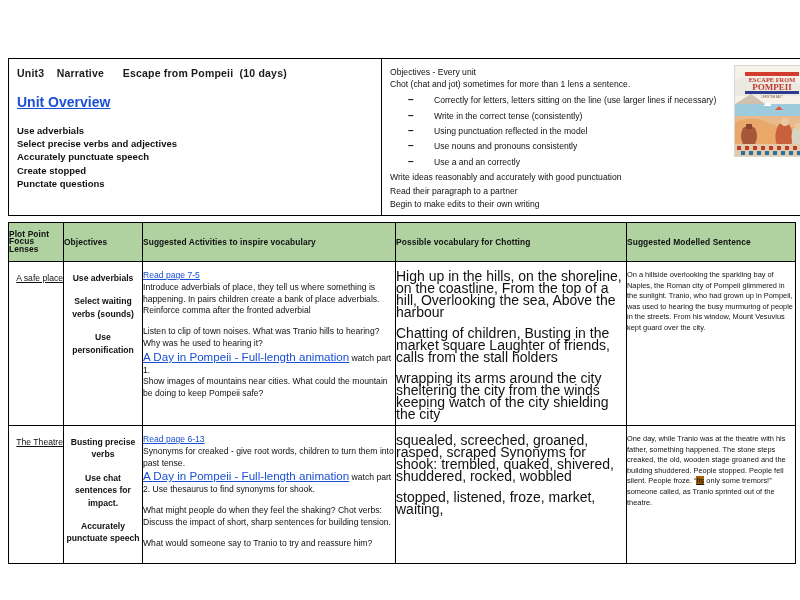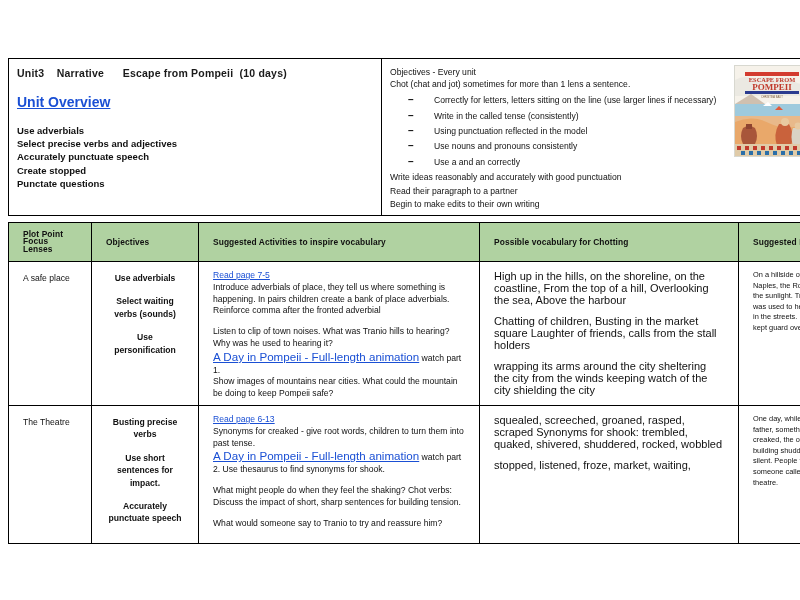--- a/index.html
+++ b/index.html
@@ -119,62 +119,63 @@
     position: absolute;
     left: 8px;
     top: 212px;
     width: 784px;
     border-collapse: collapse;
     table-layout: fixed;
   }
   .main-table th, .main-table td {
     border: 1px solid #000000;
     vertical-align: top;
-    padding: 5px 14px;
+    padding: 5px 0;
   }
   .main-table thead th {
     background: #b0d2a1;
     text-align: left;
     font-size: 8.4px;
     font-weight: bold;
     height: 28px;
     vertical-align: middle;
     color: #111;
     letter-spacing: .1px;
   }
   th.c1 { width: 54px; font-size: 6.2px; line-height: 7.6px; vertical-align: top; padding-top: 5px; }
   th.c2 { width: 78px; }
   th.c3 { width: 252px; }
   th.c4 { width: 230px; }
   th.c5 { width: 168px; }
 
   td.col-lens {
-    text-align: left;
+    text-align: right;
     font-size: 8.6px;
     line-height: 12px;
     padding-top: 10px;
     color: #111;
+    text-decoration: underline;
   }
   td.col-obj {
     text-align: center;
     font-size: 8.6px;
     font-weight: bold;
     line-height: 12.4px;
     padding-top: 10px;
     color: #111;
   }
   td.col-obj .grp { margin-bottom: 11px; }
   td.col-act {
     font-size: 8.6px;
     line-height: 11.8px;
     padding-top: 8px;
     color: #111;
   }
   td.col-vocab {
-    font-size: 11px;
+    font-size: 14px;
     line-height: 12px;
     padding-top: 8px;
     color: #111;
   }
   td.col-sent {
     font-size: 7.4px;
     line-height: 10.6px;
     padding-top: 8px;
     color: #111;
   }
@@ -219,21 +220,21 @@
           <li>Accurately punctuate speech</li>
           <li>Create stopped</li>
           <li>Punctate questions</li>
         </ul>
       </td>
       <td class="hdr-right">
         <div class="obj-head">Objectives - Every unit</div>
         <div class="obj-head">Chot (chat and jot) sometimes for more than 1 lens a sentence.</div>
         <ul class="dash-list">
           <li><span class="dash">–</span><span>Correctly for letters, letters sitting on the line (use larger lines if necessary)</span></li>
-          <li><span class="dash">–</span><span>Write in the called tense (consistently)</span></li>
+          <li><span class="dash">–</span><span>Write in the correct tense (consistently)</span></li>
           <li><span class="dash">–</span><span>Using punctuation reflected in the model</span></li>
           <li><span class="dash">–</span><span>Use nouns and pronouns consistently</span></li>
           <li><span class="dash">–</span><span>Use a and an correctly</span></li>
         </ul>
         <div class="obj-foot">Write ideas reasonably and accurately with good punctuation</div>
         <div class="obj-foot">Read their paragraph to a partner</div>
         <div class="obj-foot">Begin to make edits to their own writing</div>
 
         <div class="book-cover">
           <svg width="74" height="90" viewBox="0 0 74 90" preserveAspectRatio="none">
@@ -328,21 +329,21 @@
           <div class="para">Chatting of children, Busting in the market square Laughter of friends, calls from the stall holders</div>
           <div class="para">wrapping its arms around the city sheltering the city from the winds keeping watch of the city shielding the city</div>
         </td>
         <td class="col-sent">On a hillside overlooking the sparkling bay of Naples, the Roman city of Pompeii glimmered in the sunlight. Tranio, who had grown up in Pompeii, was used to hearing the busy murmuring of people in the streets. From his window, Mount Vesuvius kept guard over the city.</td>
       </tr>
 
       <tr class="row2">
         <td class="col-lens">The Theatre</td>
         <td class="col-obj">
           <div class="grp">Busting precise verbs</div>
-          <div class="grp">Use short sentences for impact.</div>
+          <div class="grp">Use chat sentences for impact.</div>
           <div class="grp">Accurately punctuate speech</div>
         </td>
         <td class="col-act">
           <div class="tight">
             <span class="readlink">Read page 6-13</span>
           </div>
           <div class="tight">Synonyms for creaked - give root words, children to turn them into past tense.</div>
           <div class="para">
             <span class="biglink">A Day in Pompeii - Full-length animation</span><span> watch part 2. Use thesaurus to find synonyms for shook.</span>
           </div>

